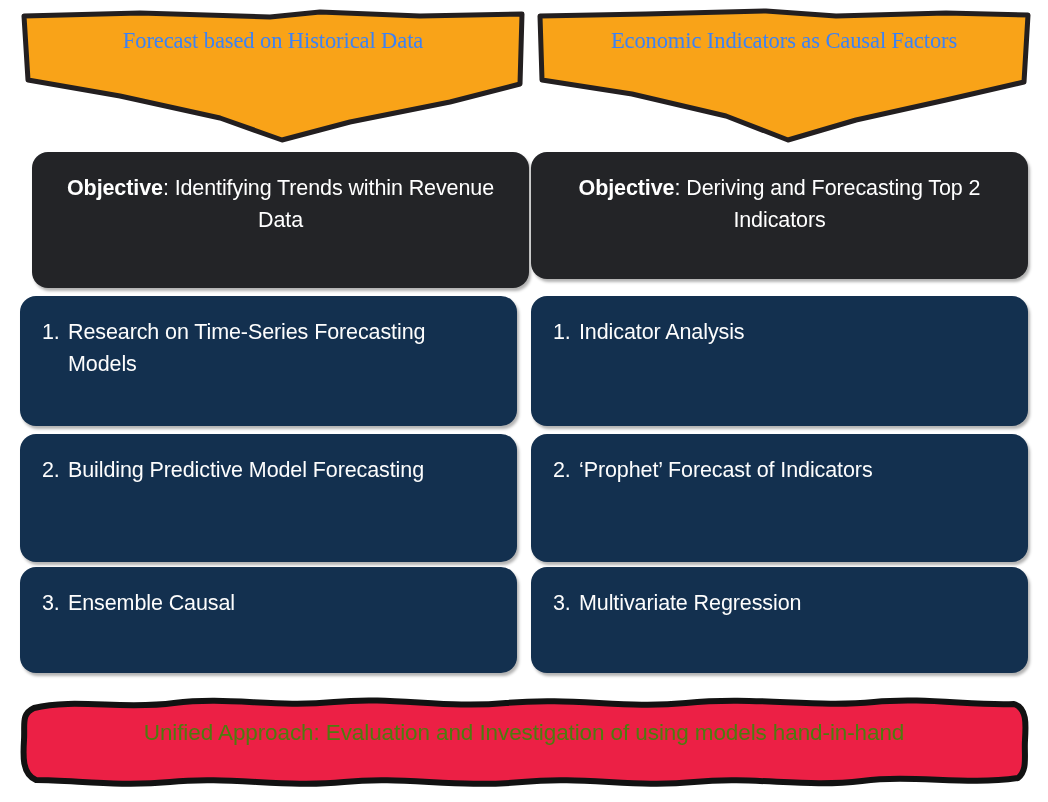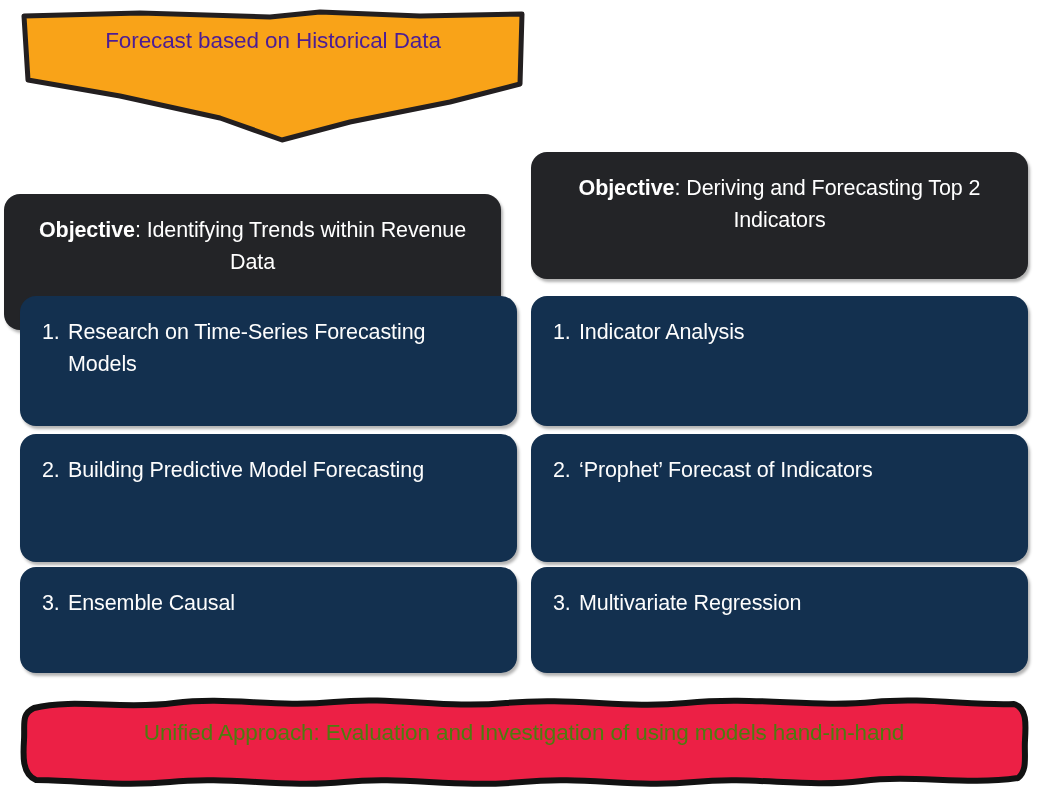--- a/index.html
+++ b/index.html
@@ -13,25 +13,26 @@
   .stage{position:absolute;left:0;top:0;width:1048px;height:802px;}
 
   
   .arrow-wrap{position:absolute;}
   .arrow-wrap svg{display:block;overflow:visible;}
   .arrow-label{
     position:absolute;
     left:0;right:0;
     top:18px;
     text-align:center;
-    color:#4c1d95;
+    color:#3b82f6;
     font-size:22.5px;
     letter-spacing:-0.1px;
     white-space:nowrap;
     pointer-events:none;
+    font-family:Liberation Serif, serif;
   }
 
   
   .card{
     position:absolute;
     border-radius:16px;
     box-sizing:border-box;
     box-shadow:2px 3px 3px rgba(0,0,0,0.30);
   }
   .objective-card{
@@ -90,22 +91,28 @@
 
 <div class="stage">
 
   <div class="arrow-wrap" style="left:20px;top:10px;width:506px;height:132px;">
     <svg width="506" height="132" viewBox="0 0 506 132" xmlns="http://www.w3.org/2000/svg">
       <path d="M4,6 L120,3 L250,7 L300,2 L400,6 L502,4 L500,74 L430,92 L330,112 L262,130 L200,108 L100,86 L8,70 Z" fill="#F9A318" stroke="#231F20" stroke-width="5" stroke-linejoin="round"></path>
     </svg>
     <div class="arrow-label">Forecast based on Historical Data</div>
   </div>
 
+  <div class="arrow-wrap" style="left:536px;top:10px;width:496px;height:132px;">
+    <svg width="496" height="132" viewBox="0 0 496 132" xmlns="http://www.w3.org/2000/svg">
+      <path d="M4,6 L110,4 L230,1 L300,6 L410,3 L492,5 L488,72 L410,90 L320,110 L252,130 L190,106 L96,84 L6,70 Z" fill="#F9A318" stroke="#231F20" stroke-width="5" stroke-linejoin="round"></path>
+    </svg>
+    <div class="arrow-label">Economic Indicators as Causal Factors</div>
+  </div>
 
-  <div class="card objective-card" style="left:4px;top:152px;width:497px;height:136px;margin-top:42px;">
+  <div class="card objective-card" style="left:32px;top:152px;width:497px;height:136px;">
     <div class="objective-text">
       <b>Objective</b><span>:</span>
       <span>Identifying Trends within Revenue Data</span>
     </div>
   </div>
 
   <div class="card objective-card" style="left:531px;top:152px;width:497px;height:127px;">
     <div class="objective-text">
       <b>Objective</b><span>:</span>
       <span>Deriving and Forecasting Top 2 Indicators</span>

